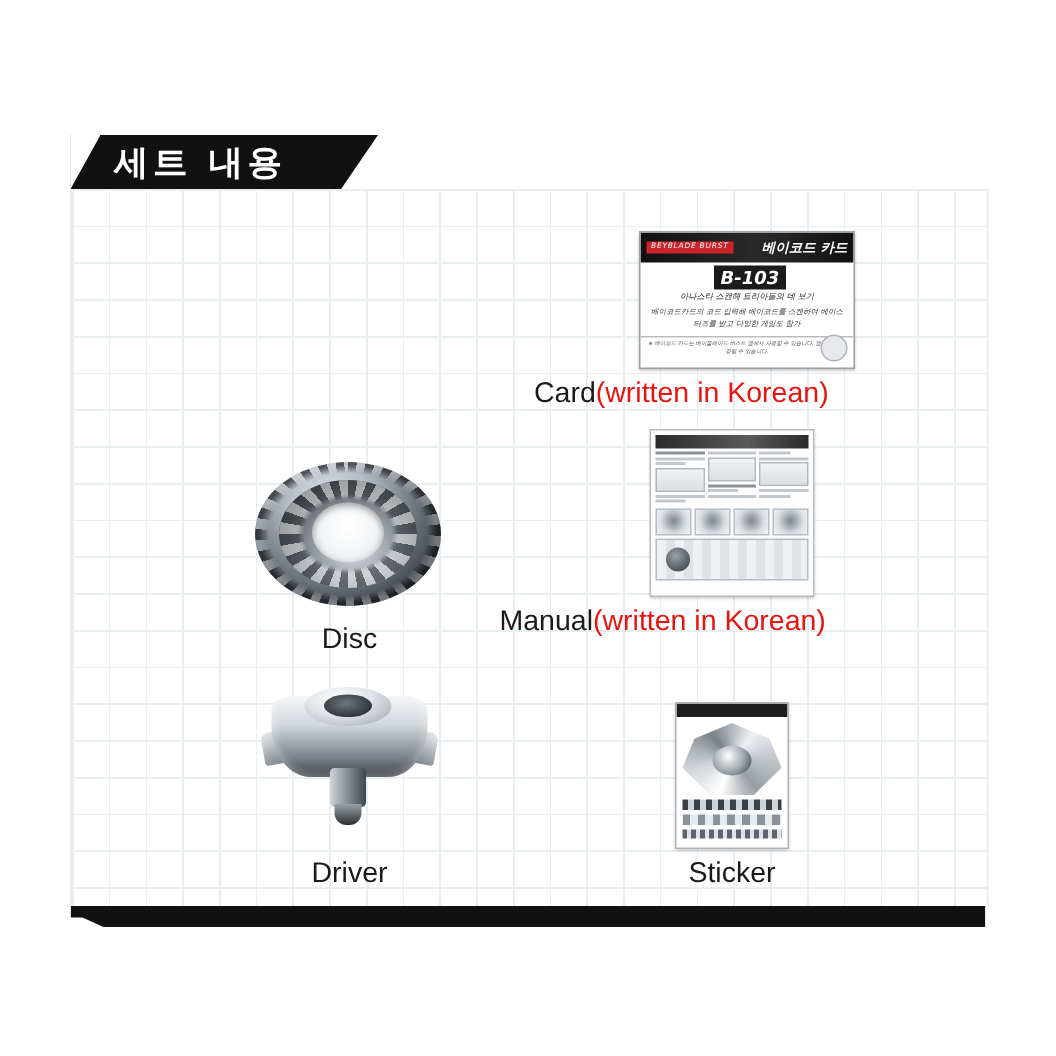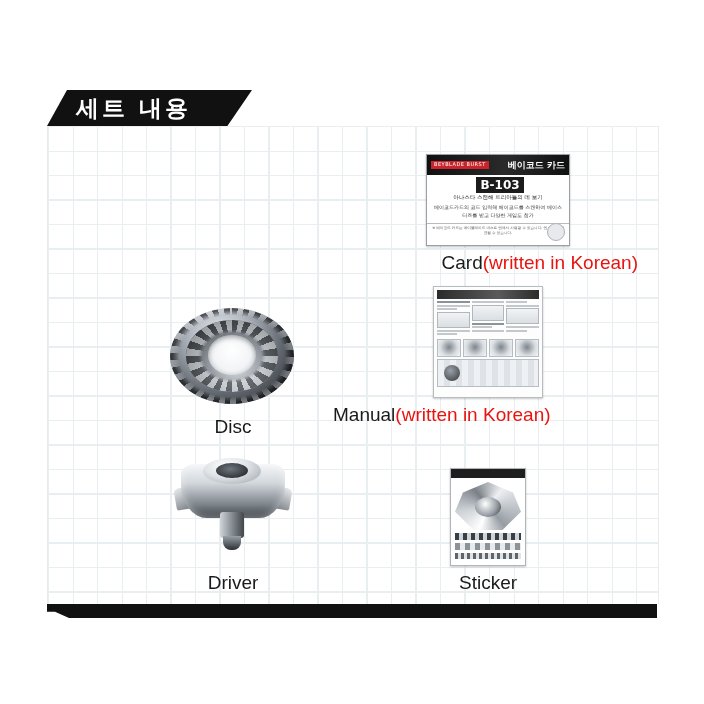--- a/index.html
+++ b/index.html
@@ -258,20 +258,21 @@
     background: linear-gradient(180deg, #9aa1a8, #2b2f33);
   }
 
   
   #card-art {
     width: 142px; height: 90px;
     background: #ffffff;
     border: 1px solid #9aa0a6;
     box-shadow: 0 1px 2px rgba(0,0,0,0.25);
     overflow: hidden;
+    font-style: italic;
   }
   #card-art .card-topbar {
     height: 20px;
     background: linear-gradient(90deg, #111 0%, #2a2a2a 55%, #111 100%);
     display: flex;
     align-items: center;
     justify-content: space-between;
     padding: 0 4px;
   }
   #card-art .card-logo {
@@ -484,21 +485,21 @@
           <span class="card-kr">베이코드 카드</span>
         </div>
         <span class="card-code">B-103</span>
         <div class="card-sub">아나스타 스캔해 트리아들의 데 보기</div>
         <div class="card-body">베이코드카드의 코드 입력해
 베이코드를 스캔하여 베이스터즈를 받고
 다양한 게임도 참가</div>
         <div class="card-footer">※ 베이코드 카드는 베이블레이드 버스트 앱에서 사용할 수 있습니다. 앱 내용은 변경될 수 있습니다.</div>
         <div class="card-badge"></div>
       </div>
-      <div class="caption" style="text-align:right; margin-left:-2px;">
+      <div class="caption" style="text-align:left; margin-left:-2px;">
         <span>Card</span><span class="kr-note">(written in Korean)</span>
       </div>
     </div>
 
     <div class="item" style="left:290px; top:160px; width:300px;">
       <div class="art" id="manual-art">
         <div class="m-head"></div>
         <div class="m-cols">
           <div class="m-col">
             <div class="m-line dark"></div>

